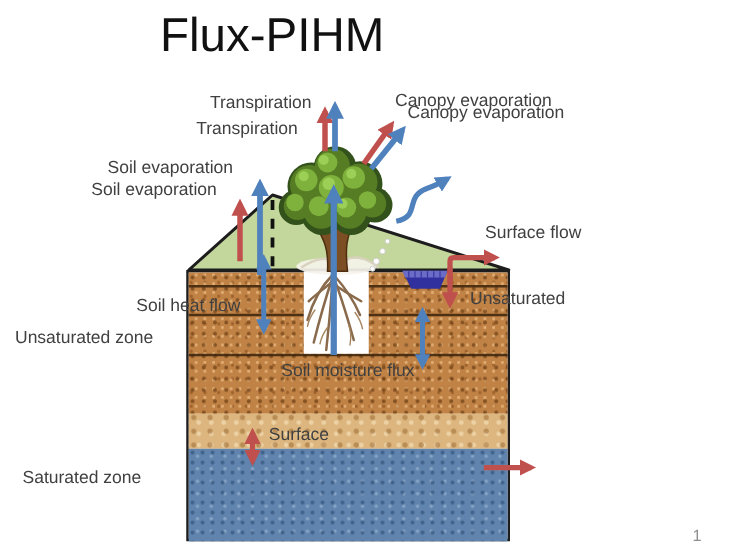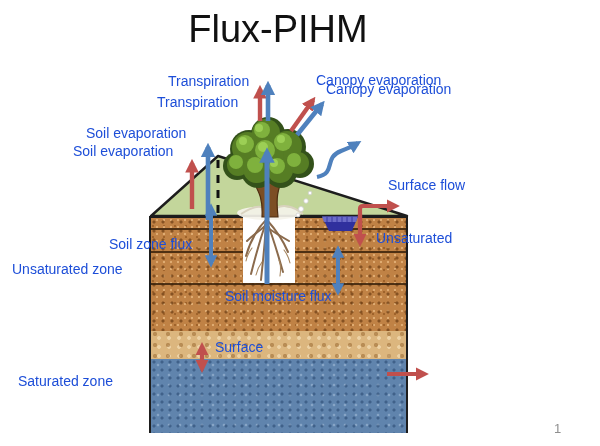--- a/index.html
+++ b/index.html
@@ -2,24 +2,24 @@
 <html><head>
 <meta charset="utf-8">
 <style>
   html,body{margin:0;padding:0;background:#fff;}
   #slide{
     position:relative;width:600px;height:446px;background:#ffffff;overflow:hidden;
     font-family:"Liberation Sans","DejaVu Sans",sans-serif;color:#141414;
   }
   .abs{position:absolute;}
   #title{
-    left:128px;top:8px;width:300px;text-align:center;
+    left:128px;top:8px;width:300px;text-align:left;
     font-size:38px;font-weight:500;letter-spacing:0px;color:#111;
   }
-  .lbl{font-size:14px;white-space:nowrap;line-height:1.1;color:#1d4ed8;z-index:30;}
+  .lbl{font-size:14px;white-space:nowrap;line-height:1.1;color:#404040;z-index:30;}
   #page-num{font-size:13px;color:#8f8f8f;z-index:30;}
   
   #block{
     left:149px;top:216px;width:259px;height:217px;
     border:2px solid #1d1d1d;box-sizing:border-box;z-index:1;
   }
   .layer{position:absolute;left:0;width:100%;}
   #layer-unsat{
     top:0;height:113px;
     background-color:#c08245;
@@ -210,21 +210,21 @@
     </g>
   </svg>
 
   <div class="abs lbl" style="left:168px;top:74px">Transpiration</div>
   <div class="abs lbl" style="left:157px;top:95px">Transpiration</div>
   <div class="abs lbl" style="left:316px;top:73px">Canopy evaporation</div>
   <div class="abs lbl" style="left:326px;top:82px">Canopy evaporation</div>
   <div class="abs lbl" style="left:86px;top:126px">Soil evaporation</div>
   <div class="abs lbl" style="left:73px;top:144px">Soil evaporation</div>
   <div class="abs lbl" style="left:388px;top:178px">Surface flow</div>
-  <div class="abs lbl" style="left:109px;top:237px">Soil zone flux</div>
+  <div class="abs lbl" style="left:109px;top:237px">Soil heat flow</div>
   <div class="abs lbl" style="left:376px;top:231px">Unsaturated</div>
   <div class="abs lbl" style="left:225px;top:289px">Soil moisture flux</div>
   <div class="abs lbl" style="left:12px;top:262px">Unsaturated zone</div>
   <div class="abs lbl" style="left:215px;top:340px">Surface</div>
   <div class="abs lbl" style="left:18px;top:374px">Saturated zone</div>
 
   <div class="abs" id="page-num" style="left:554px;top:421px">1</div>
 
 </div>
 

